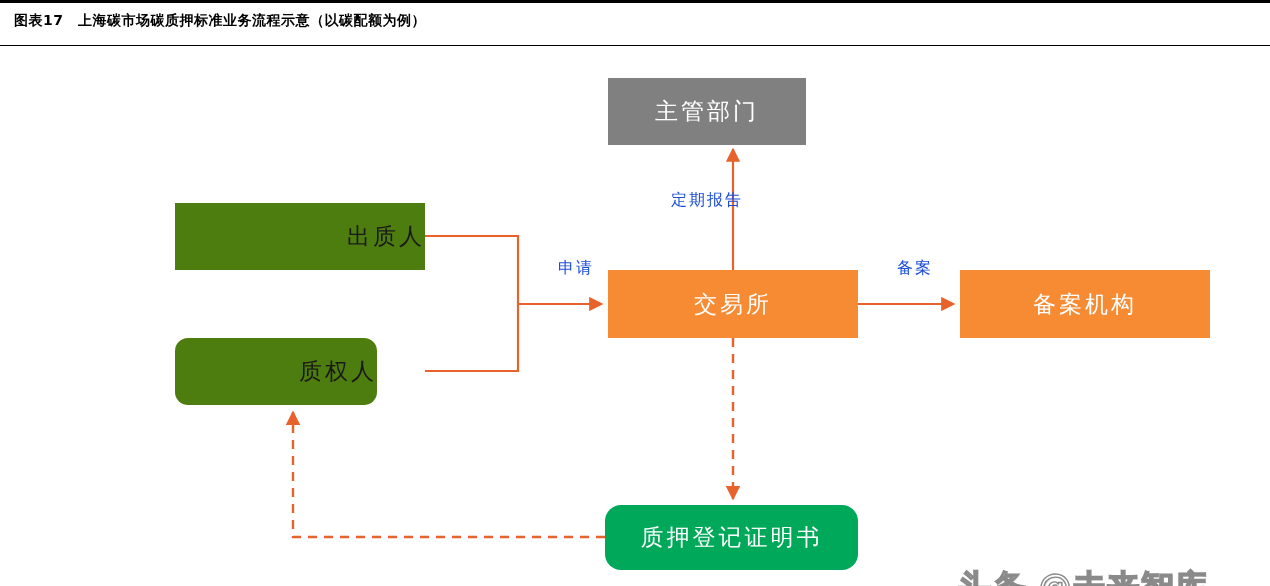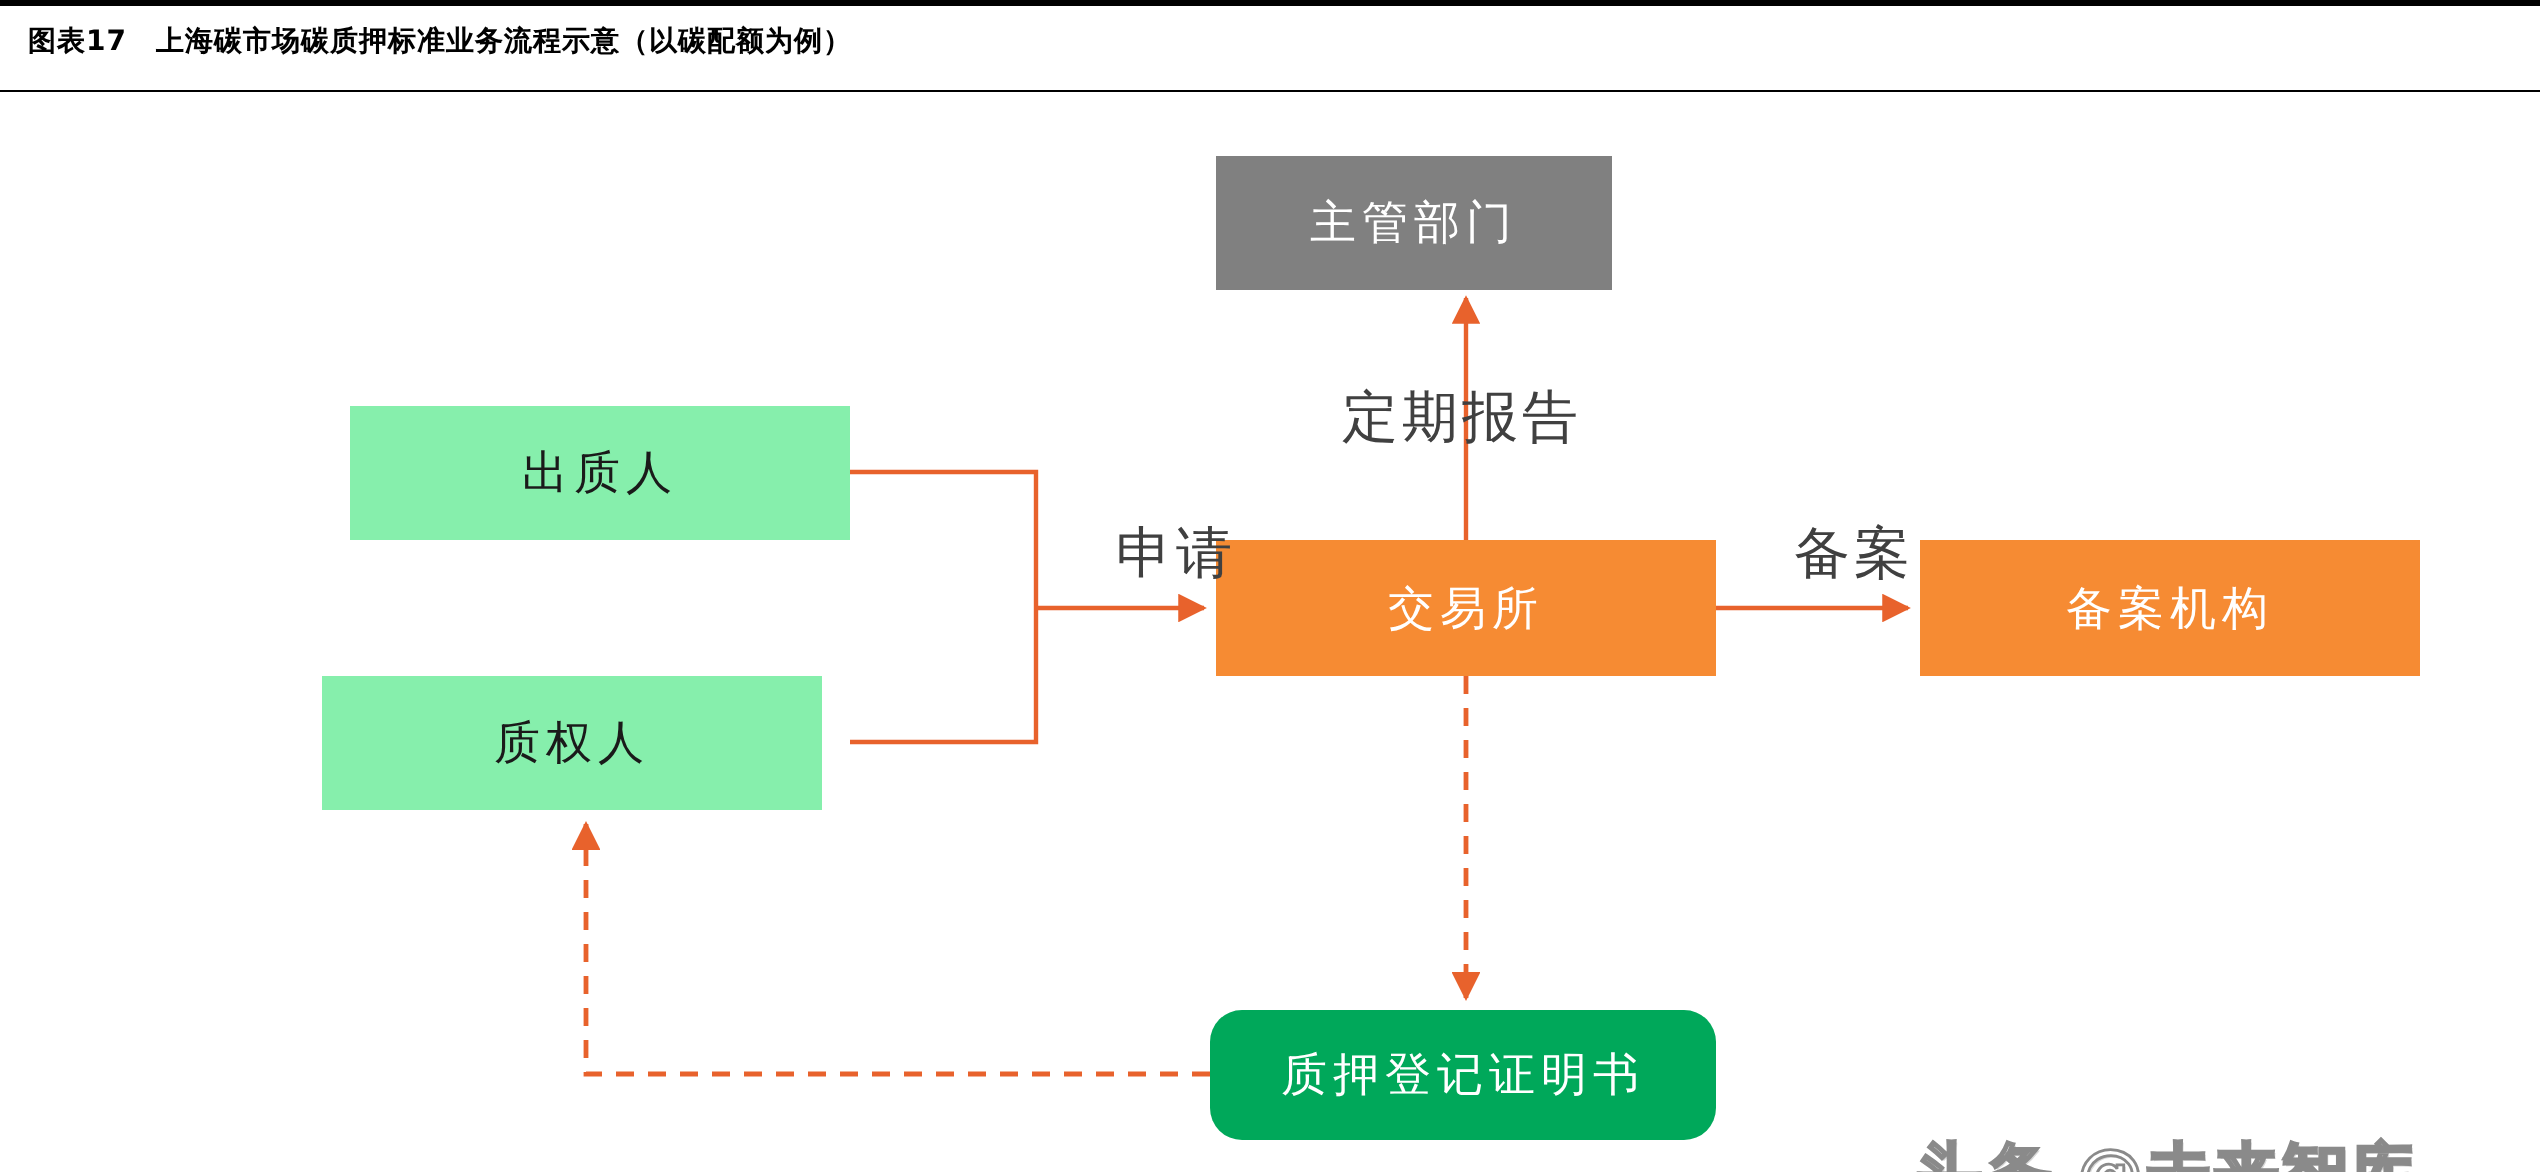--- a/index.html
+++ b/index.html
@@ -31,28 +31,28 @@
   .node{
     position:absolute;
     display:flex;align-items:center;justify-content:center;
     box-sizing:border-box;
     font-size:23px;
     letter-spacing:3px;
     font-family:"DejaVu Sans","Liberation Sans",sans-serif;
     user-select:none;
   }
   .node-authority{background:#808080;color:#ffffff;}
-  .node-pledgor,.node-pledgee{background:#86efac;color:#1a1a1a;}
+  .node-pledgor,.node-pledgee{background:#4d7c0f;color:#1a1a1a;justify-content:flex-end;}
   .node-exchange,.node-filing{background:#F68B33;color:#ffffff;}
   .node-certificate{background:#00A85A;color:#ffffff;border-radius:16px;}
 
   .edge-label{
     position:absolute;
-    font-size:28px;
-    color:#404040;
+    font-size:16px;
+    color:#1d4ed8;
     letter-spacing:2px;
     white-space:nowrap;
     font-family:Liberation Serif, serif;
     user-select:none;
   }
 
   
   #watermark{
     position:absolute;left:958px;top:519px;
     font-size:33px;font-weight:bold;
@@ -114,21 +114,21 @@
   </svg>
 
   <div class="node node-authority" style="left:608px;top:32px;width:198px;height:67px;">
     <span>主管部门</span>
   </div>
 
   <div class="node node-pledgor" style="left:175px;top:157px;width:250px;height:67px;">
     <span>出质人</span>
   </div>
 
-  <div class="node node-pledgee" style="left:161px;top:292px;width:250px;height:67px;">
+  <div class="node node-pledgee" style="left:175px;top:292px;width:202px;height:67px;border-radius:13px;">
     <span>质权人</span>
   </div>
 
   <div class="node node-exchange" style="left:608px;top:224px;width:250px;height:68px;">
     <span>交易所</span>
   </div>
 
   <div class="node node-filing" style="left:960px;top:224px;width:250px;height:68px;">
     <span>备案机构</span>
   </div>

